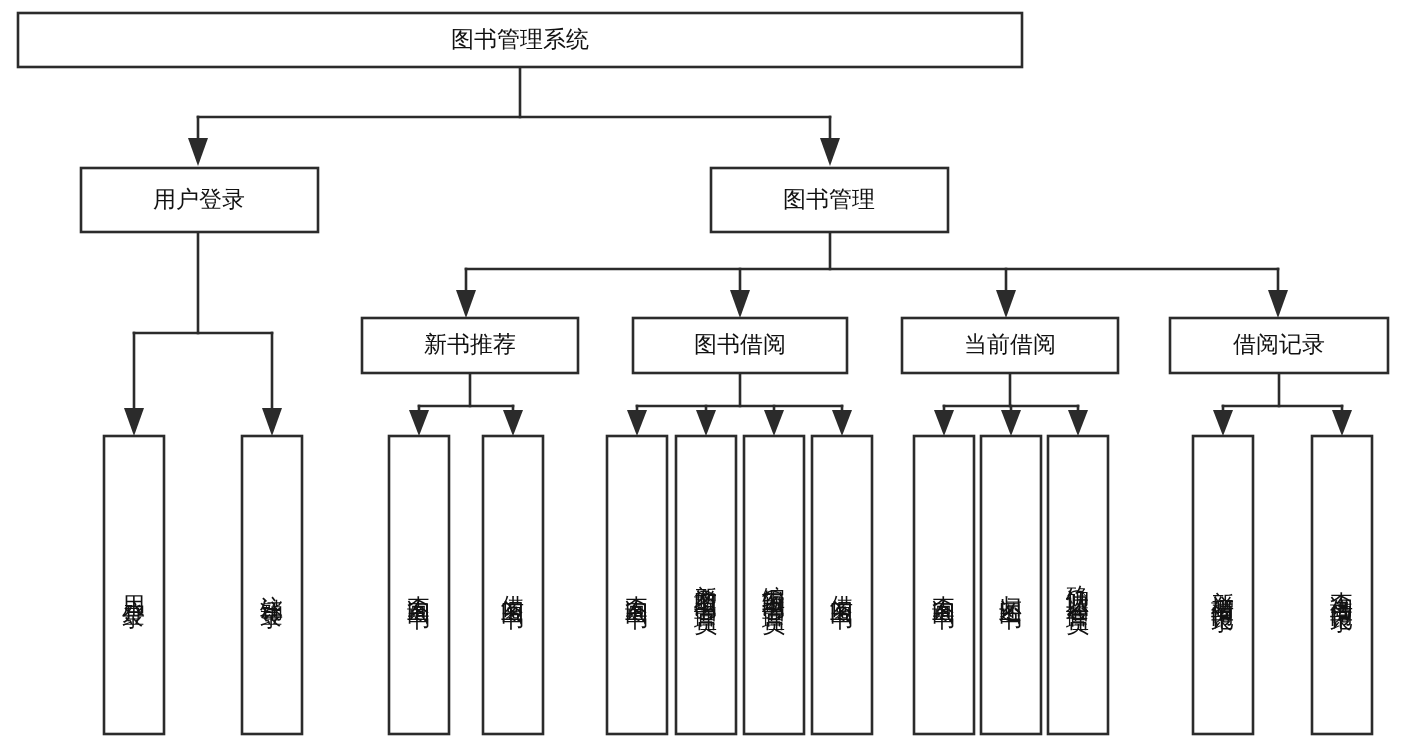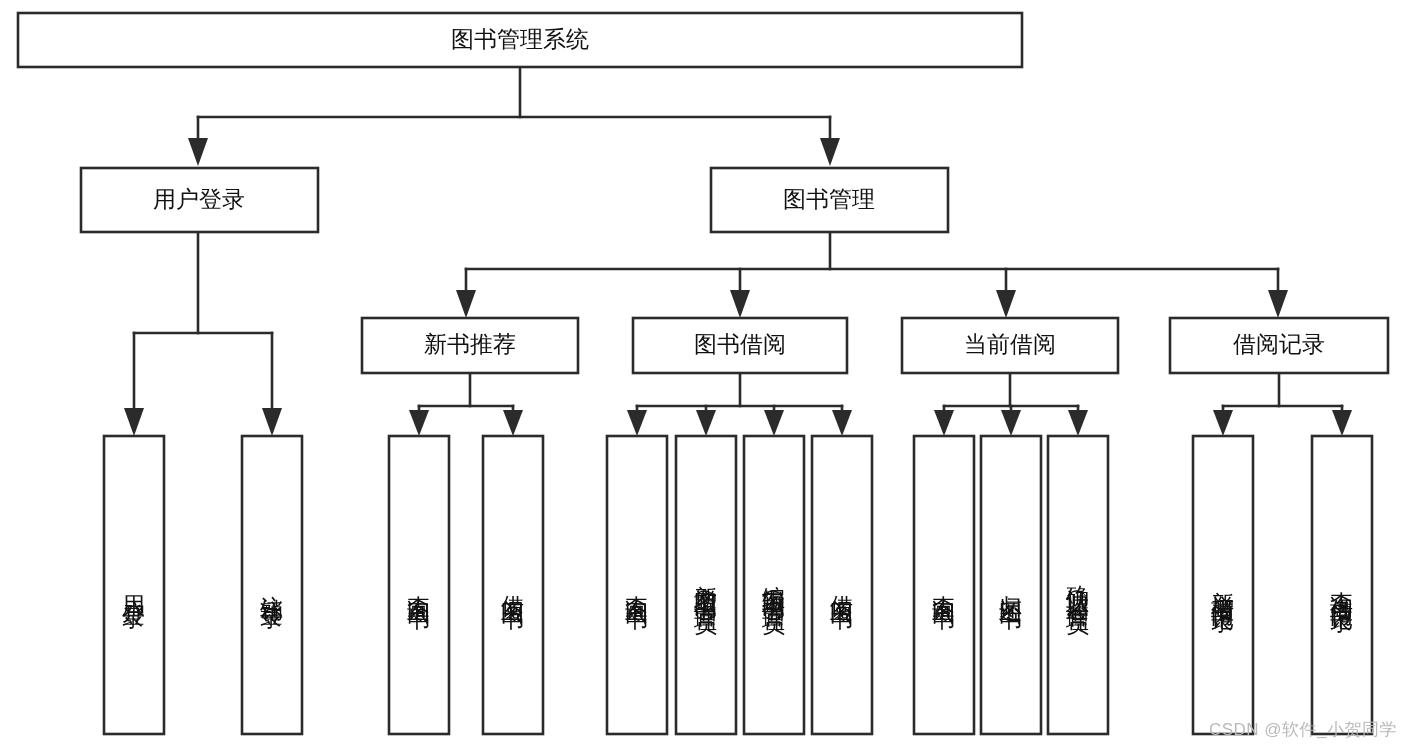--- a/index.html
+++ b/index.html
@@ -245,15 +245,14 @@
       <text class="node-label-v" x="1223" y="585">新增借阅记录</text>
     </g>
 
     <g>
       <rect class="node-box" x="1312" y="436" width="60" height="298"></rect>
       <text class="node-label-v" x="1342" y="585">查询借阅记录</text>
     </g>
 
   </svg>
 
-  <div class="watermark">CSDN @软件_小贺同学</div>
 
 </div>
 
 </body></html>

